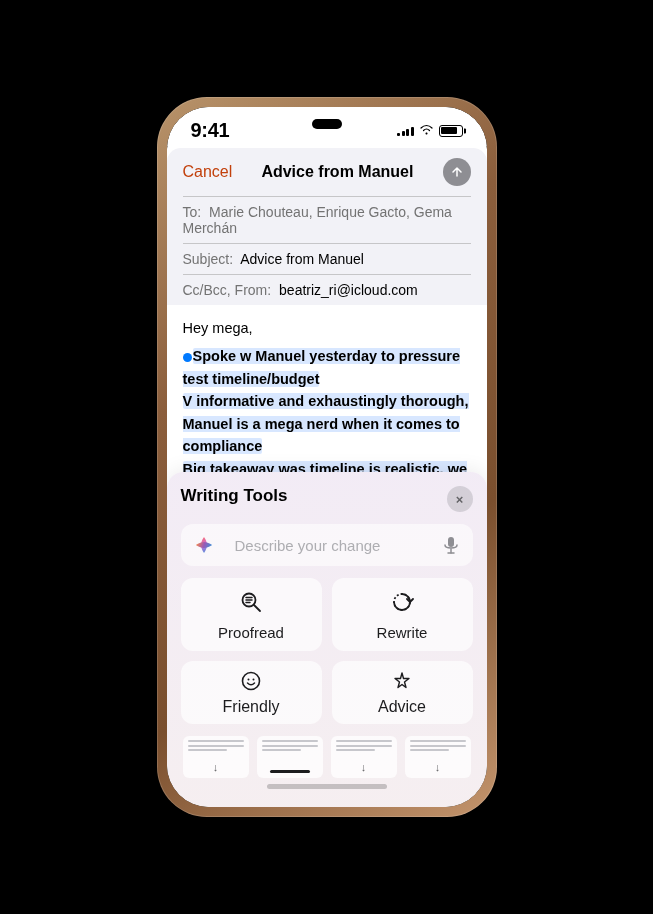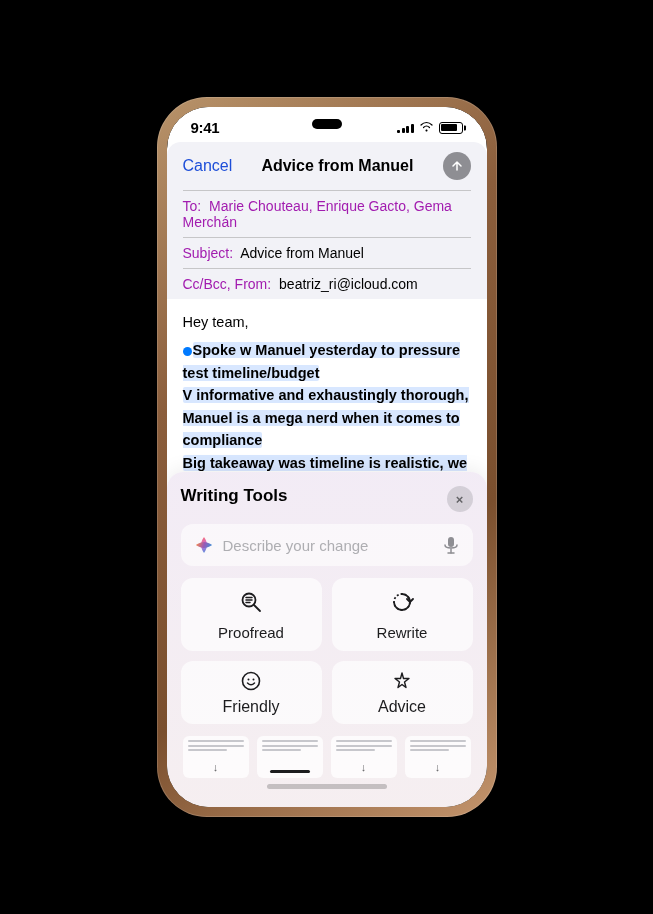--- a/index.html
+++ b/index.html
@@ -48,21 +48,21 @@
     .status-bar {
       display: flex;
       justify-content: space-between;
       align-items: center;
       padding: 12px 24px 4px;
       background: #fff;
       flex-shrink: 0;
     }
 
     .status-time {
-      font-size: 15px;
+      font-size: 20px;
       font-weight: 600;
       color: #000;
       letter-spacing: -0.3px;
     }
 
     .status-icons {
       display: flex;
       align-items: center;
       gap: 5px;
     }
@@ -138,21 +138,21 @@
     }
 
     .email-toolbar {
       display: flex;
       justify-content: space-between;
       align-items: center;
       padding-bottom: 10px;
     }
 
     .cancel-btn {
-      color: #1d4ed8;
+      color: #c2410c;
       font-size: 16px;
     }
 
     .email-title {
       font-size: 16px;
       font-weight: 600;
       color: #000;
     }
 
     .send-btn {
@@ -168,27 +168,27 @@
     }
 
     .email-field {
       padding: 7px 0;
       border-top: 0.5px solid #c6c6c8;
       font-size: 14px;
       color: #3c3c43;
     }
 
     .email-field .label {
-      color: #a21caf;
+      color: #737373;
       margin-right: 4px;
       margin-top: 24px;
     }
 
     .email-field .recipients {
-      color: #a21caf;
+      color: #737373;
     }
 
     .email-field .value {
       color: #000;
     }
 
     
     .email-body {
       background: #fff;
       padding: 12px 16px;
@@ -262,21 +262,21 @@
       font-weight: 600;
     }
 
     
     .wt-input-row {
       background: rgba(255,255,255,0.6);
       border-radius: 12px;
       padding: 10px 12px;
       display: flex;
       align-items: center;
-      gap: 8px;
+      gap: 20px;
       margin-bottom: 12px;
     }
 
     .wt-spark-icon {
       width: 22px;
       height: 22px;
       flex-shrink: 0;
     }
 
     .wt-input-placeholder {
@@ -462,21 +462,21 @@
         </div>
 
         <div class="email-field">
           <span class="label">Cc/Bcc, From:</span>
           <span class="value">beatriz_ri@icloud.com</span>
         </div>
       </div>
 
       <div class="email-body">
         <div class="email-body-text">
-          <p class="email-greeting">Hey team,</p>
+          <p class="email-greeting">Hey mega,</p>
           <p>
             <span class="cursor-dot"></span><span class="selected-text"><span>Spoke w Manuel yesterday to pressure test timeline/budget</span></span>
           </p>
           <p>
             <span class="selected-text"><span>V informative and exhaustingly thorough, Manuel is a mega nerd when it comes to compliance</span></span>
           </p>
           <p>
             <span class="selected-text"><span>Big takeaway was timeline is realistic, we can commit with confidence, woo!</span></span>
           </p>
 

